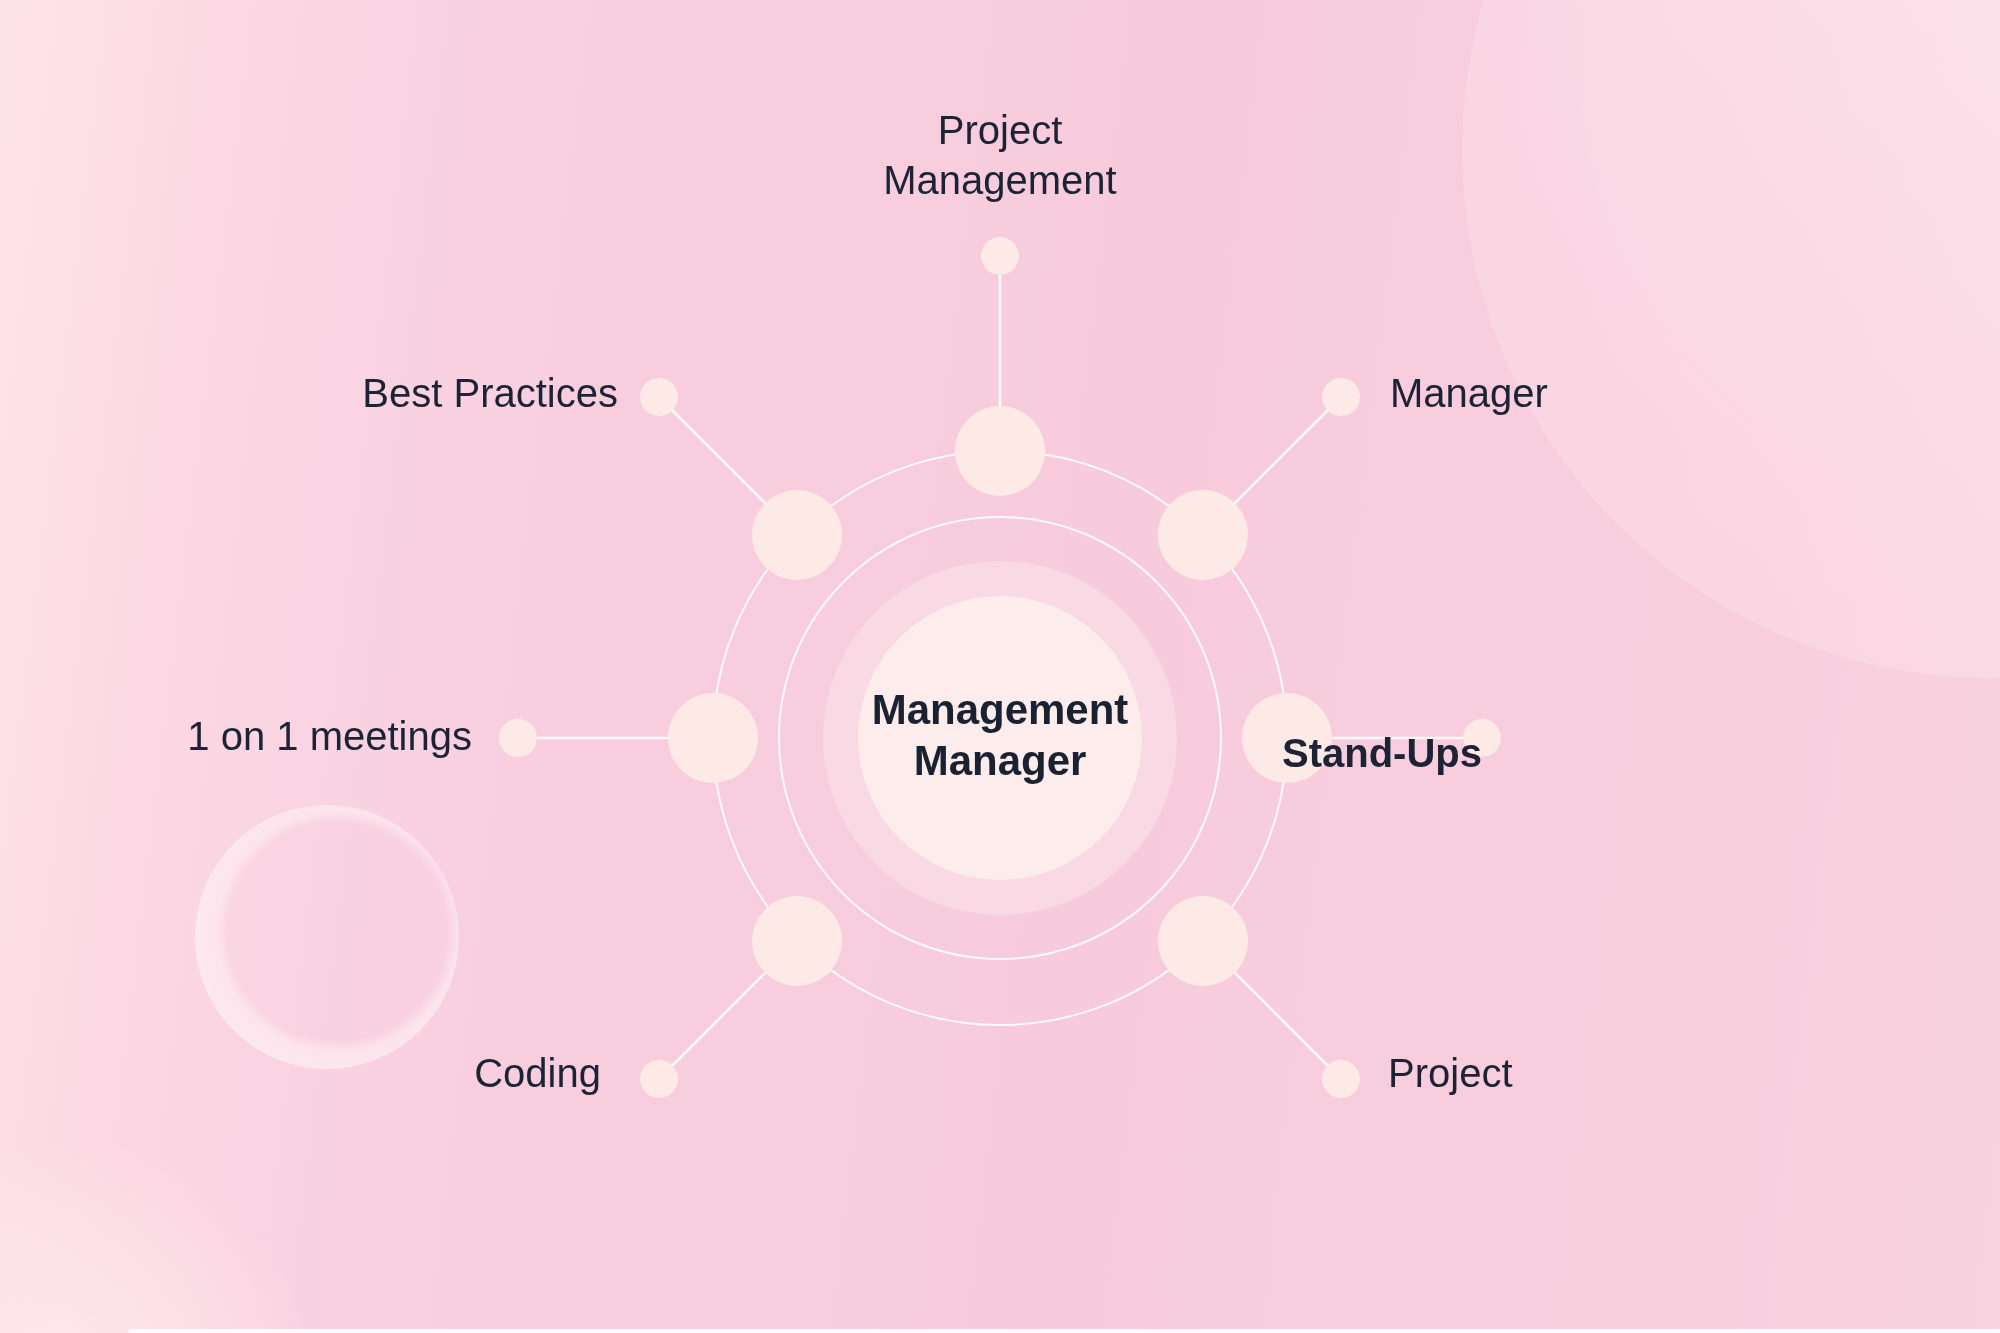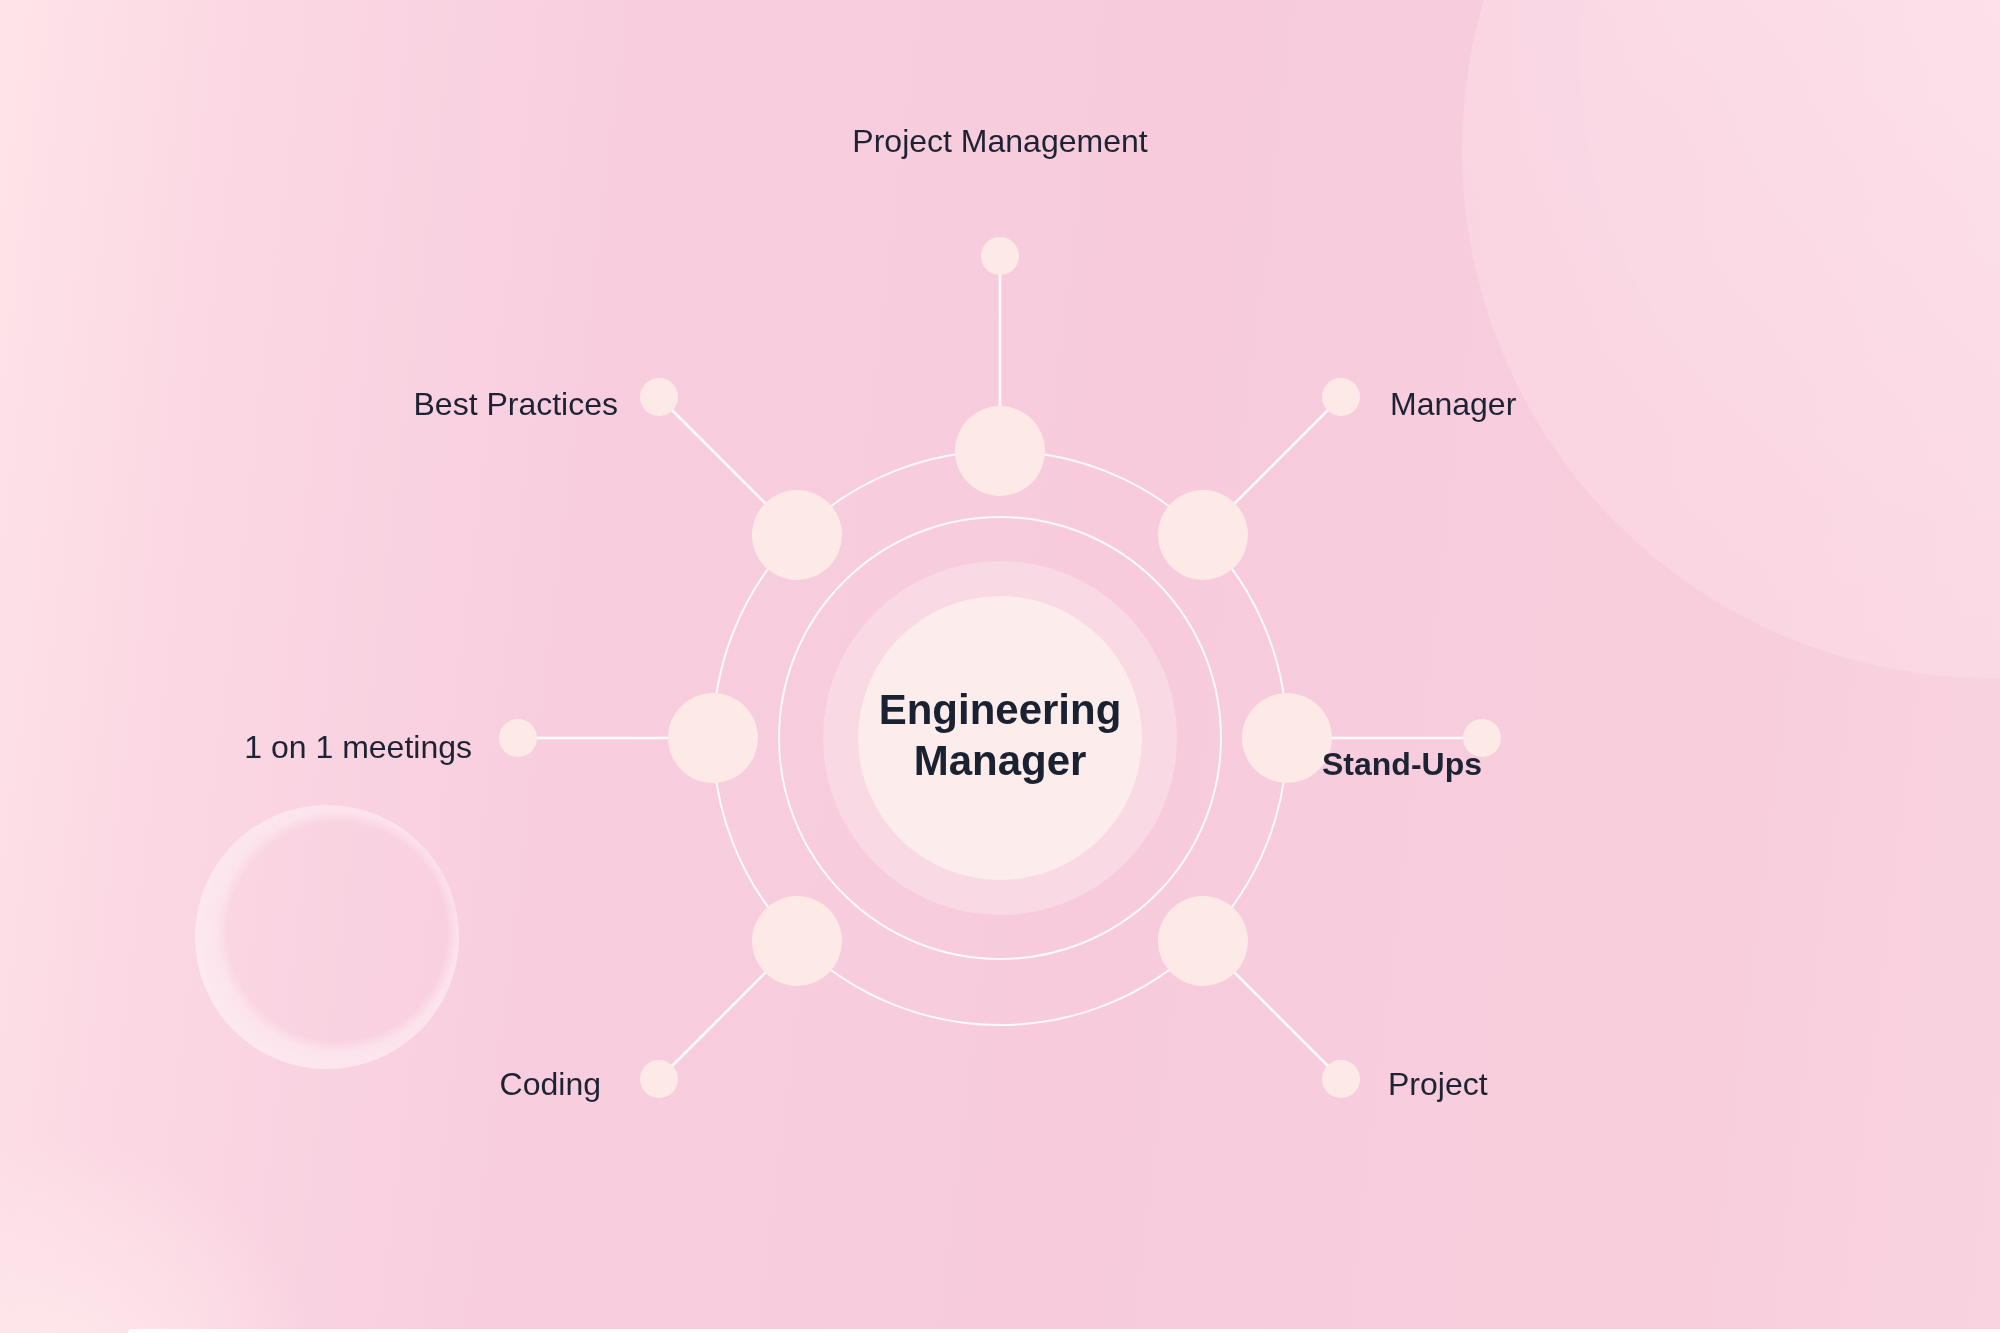--- a/index.html
+++ b/index.html
@@ -32,21 +32,21 @@
     position:absolute;left:128px;right:0;bottom:0;height:4px;
     background:#fefefe;border-radius:4px 0 0 0;
   }
   
   svg.diagram{position:absolute;left:0;top:0;width:2000px;height:1333px;}
   .ring{fill:none;stroke-width:2;opacity:0.95;}
   .spoke{stroke-width:2.6;stroke-linecap:round;opacity:0.95;}
   
   .label{
     position:absolute;
-    font-size:32px;line-height:72px;font-weight:500;
+    font-size:40px;line-height:50px;font-weight:500;
     color:#1c2334;white-space:pre-line;
   }
   .label.center-title{
     font-size:42px;line-height:51px;font-weight:700;color:#1a2232;
   }
 </style>
 </head>
 <body>
 
 <div class="stage">
@@ -82,21 +82,21 @@
 
     <circle cx="1000" cy="256" r="19" fill="#fdeae7"></circle>
     <circle cx="1341" cy="397" r="19" fill="#fdeae7"></circle>
     <circle cx="1482" cy="738" r="19" fill="#fdeae7"></circle>
     <circle cx="1341" cy="1079" r="19" fill="#fdeae7"></circle>
     <circle cx="659" cy="1079" r="19" fill="#fdeae7"></circle>
     <circle cx="518" cy="738" r="19" fill="#fdeae7"></circle>
     <circle cx="659" cy="397" r="19" fill="#fdeae7"></circle>
   </svg>
 
-  <div class="label center-title" style="left:840px;top:684px;width:320px;text-align:center;">Engineering Manager</div>
+  <div class="label center-title" style="left:840px;top:684px;width:320px;text-align:center;">Management Manager</div>
 
   <div class="label" style="left:850px;top:105px;width:300px;text-align:center;">Project Management</div>
 
   <div class="label" style="left:1390px;top:368px;">Manager</div>
 
   <div class="label" style="right:518px;top:728px;font-weight:bold;">Stand-Ups</div>
 
   <div class="label" style="left:1388px;top:1048px;">Project</div>
 
   <div class="label" style="right:1399px;top:1048px;text-align:right;">Coding</div>

